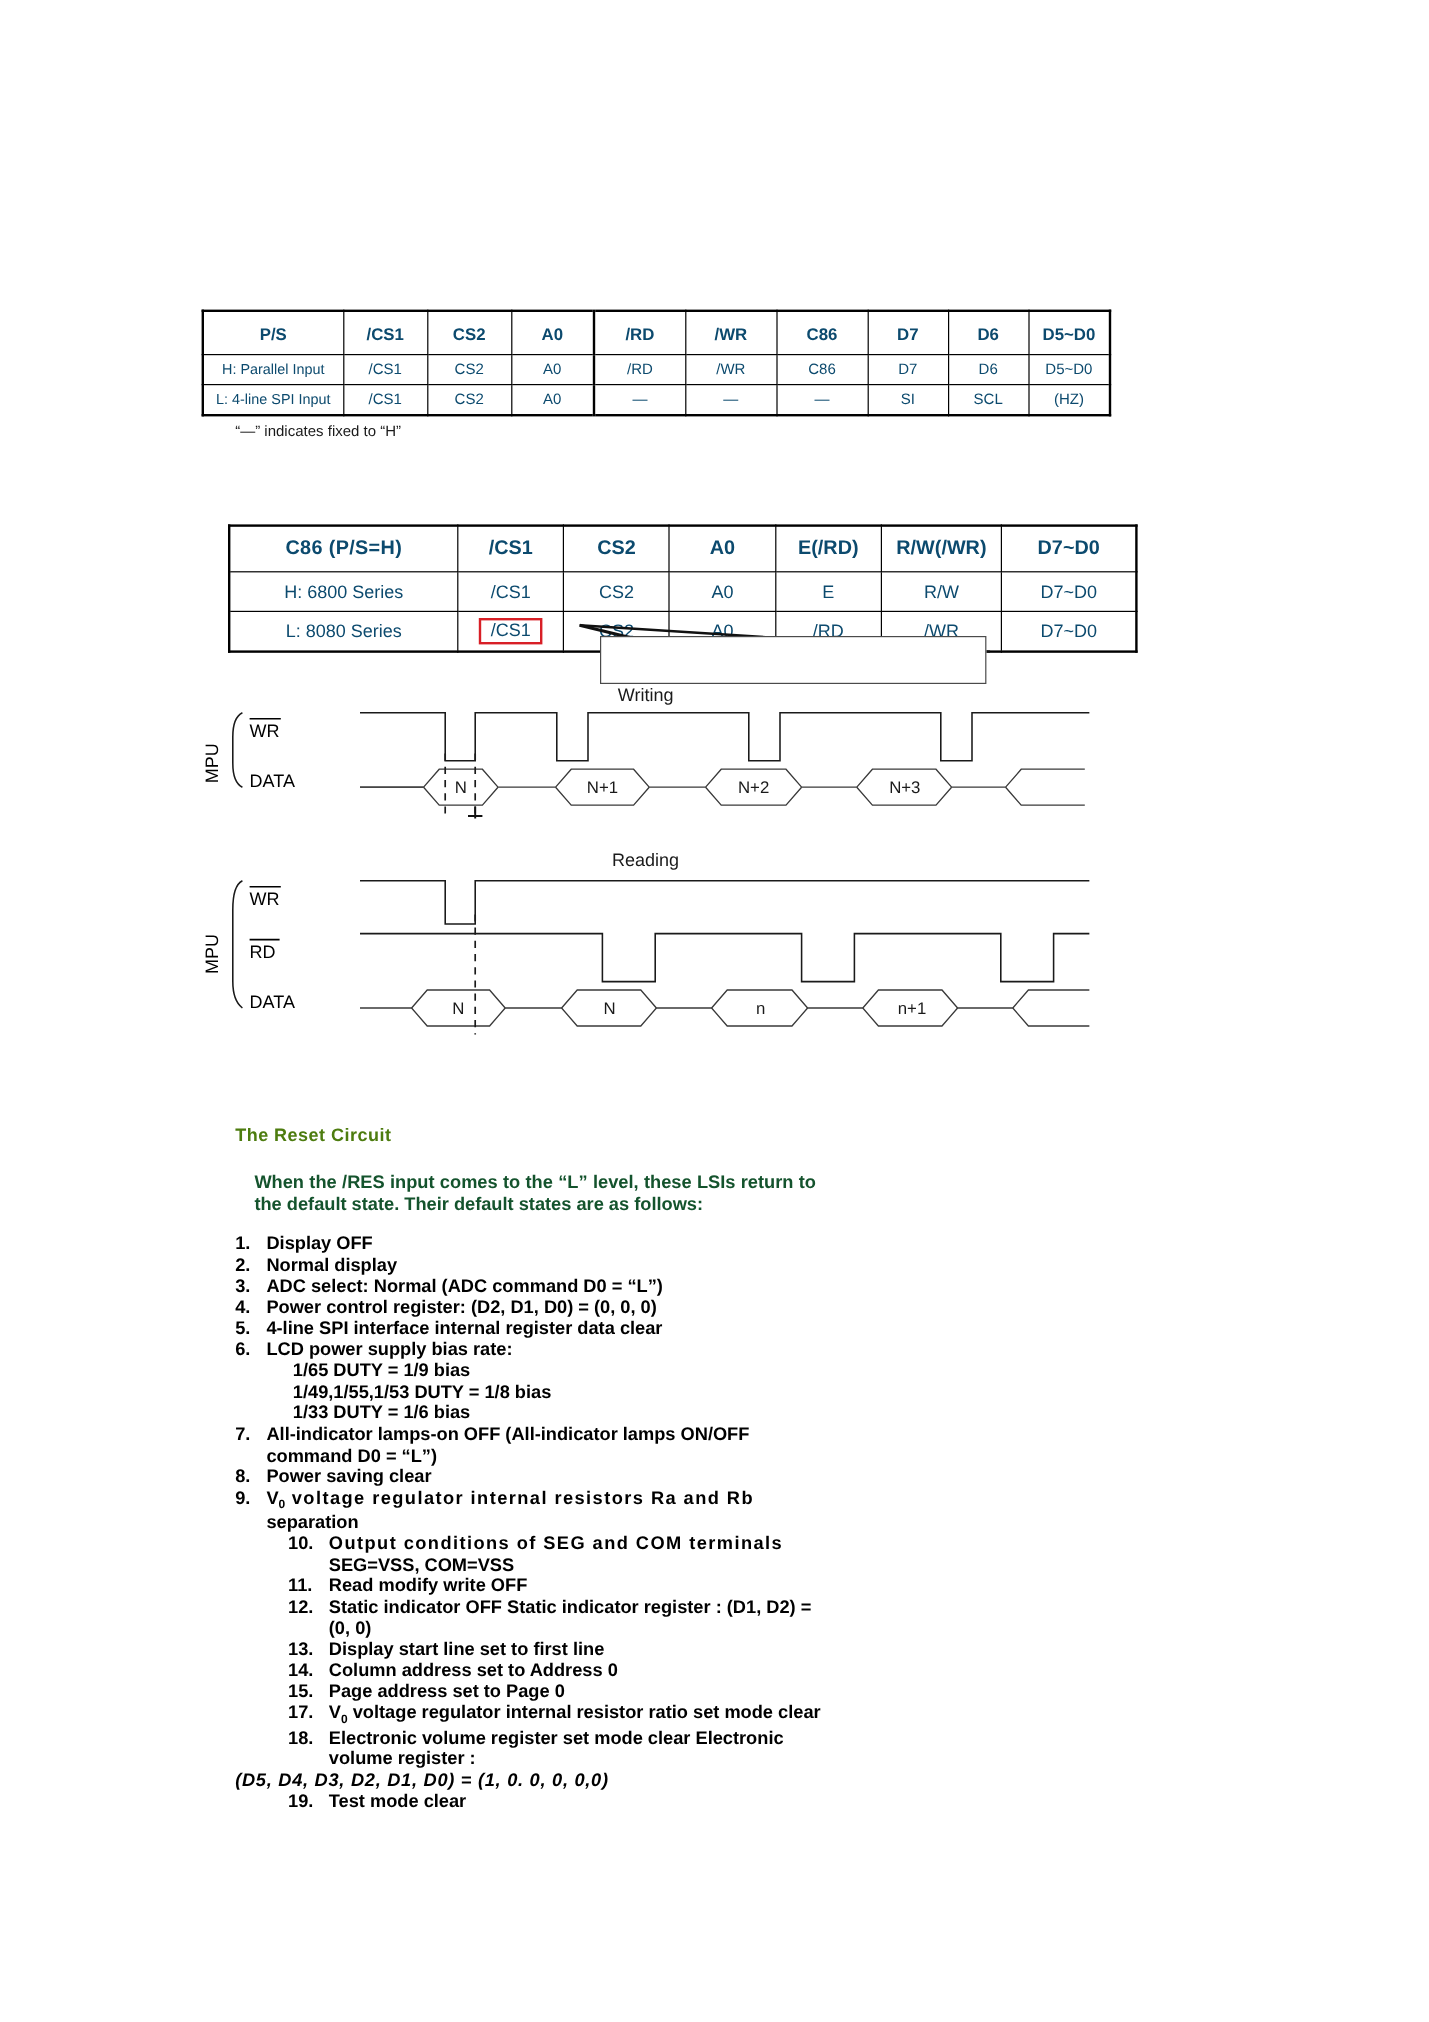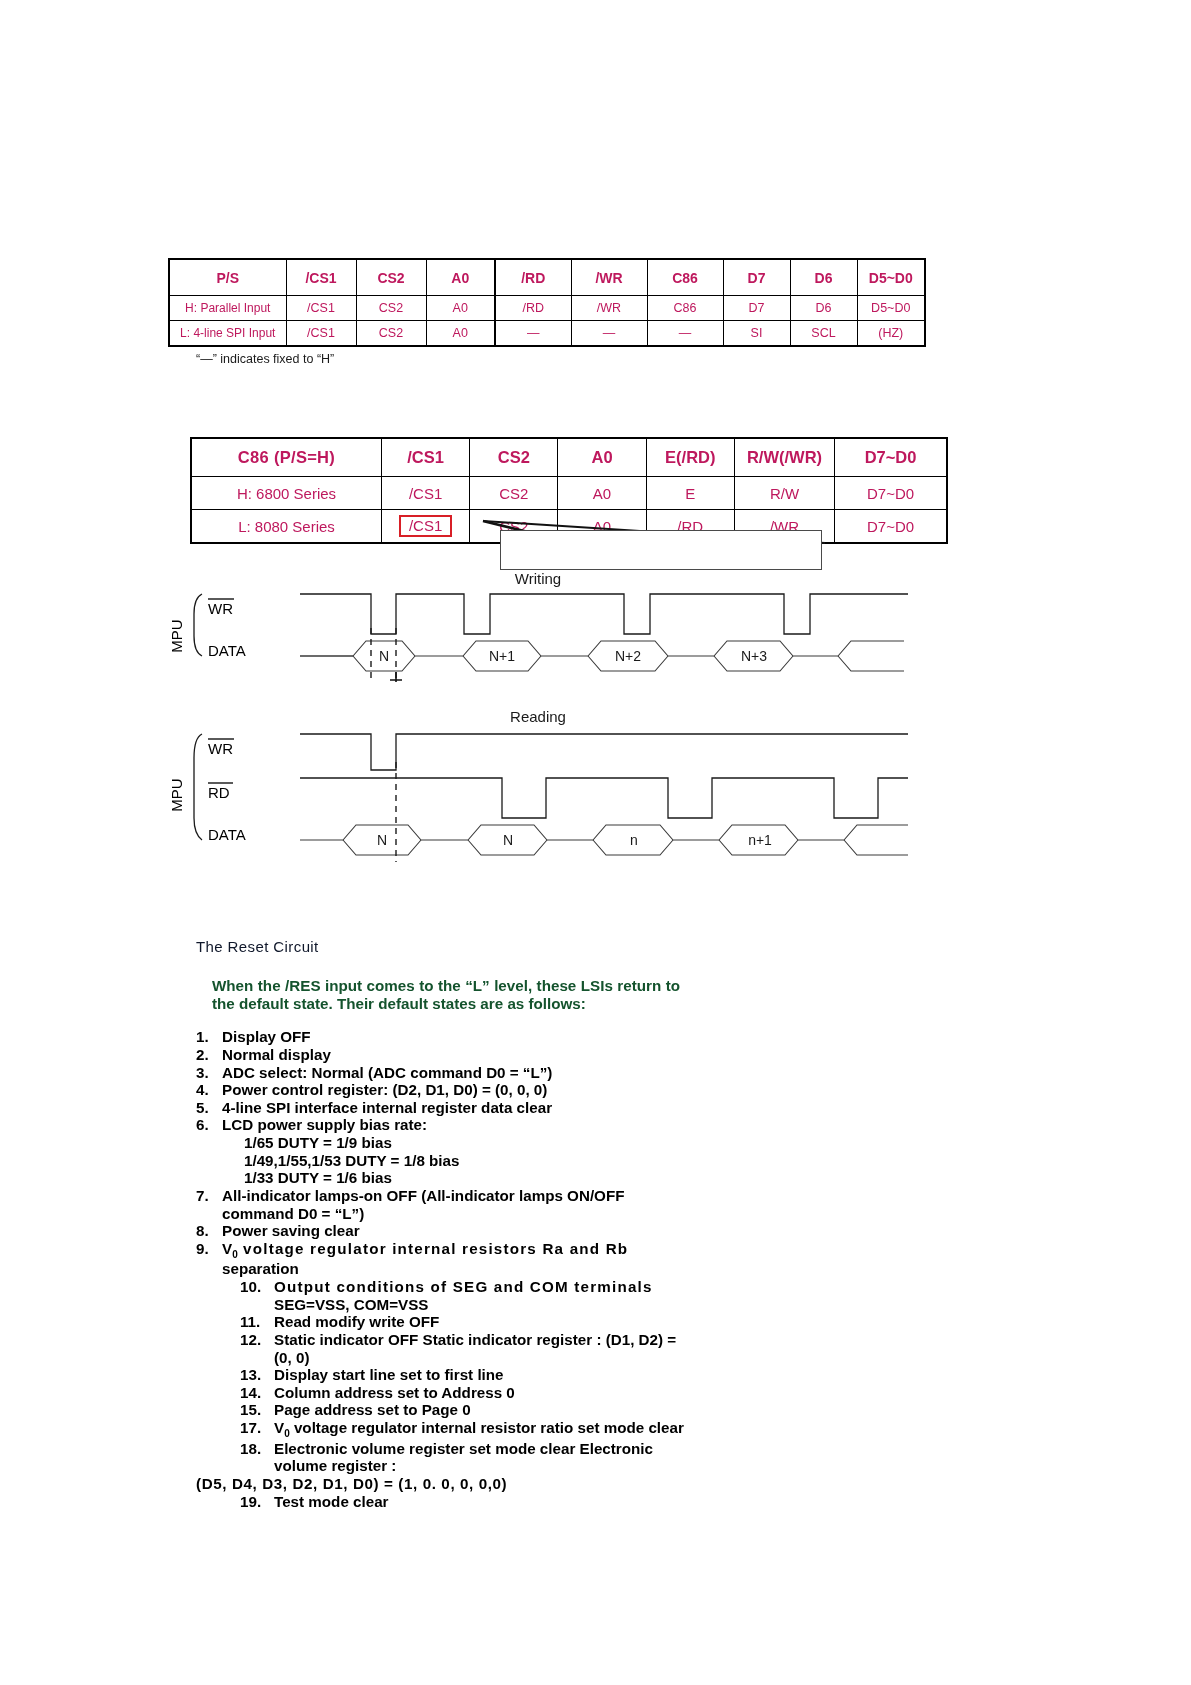--- a/index.html
+++ b/index.html
@@ -19,21 +19,21 @@
   
   .datatable {
     border-collapse: collapse;
     table-layout: fixed;
   }
   .datatable td {
     border: 1px solid #000;
     text-align: center;
     vertical-align: middle;
     white-space: nowrap;
-    color: #be185d;
+    color: #0c4a6e;
   }
 
   
   #table-ps {
     position: absolute;
     left: 168px;
     top: 258px;
     width: 756px;
     border: 2px solid #000;
   }
@@ -144,24 +144,24 @@
 
   
   #reset-block {
     position: absolute;
     left: 196px;
     top: 938px;
     width: 500px;
   }
   #reset-heading {
     font-size: 15px;
-    font-weight: normal;
+    font-weight: bold;
     letter-spacing: 0.4px;
     margin-bottom: 22px;
-    color: #0f172a;
+    color: #4d7c0f;
   }
   #reset-intro {
     font-size: 15.2px;
     font-weight: bold;
     line-height: 1.16;
     text-align: justify;
     color: #14532d;
     margin: 16px;
   }
   .rlist {
@@ -188,21 +188,21 @@
     display: block;
     padding-left: 22px;
     font-size: 15.2px;
     font-weight: bold;
   }
   .rlist .cont {
     display: block;
     padding-left: 0;
   }
   .spaced { letter-spacing: 1.2px; text-align: right; }
-  .spaced2 { letter-spacing: 0.6px; }
+  .spaced2 { letter-spacing: 0.6px; font-style: italic; }
   sub { font-size: 10px; }
 </style>
 </head>
 <body>
 
 <table class="datatable" id="table-ps">
   <colgroup>
     <col style="width:117px">
       <col style="width:70px">
       <col style="width:70px">

